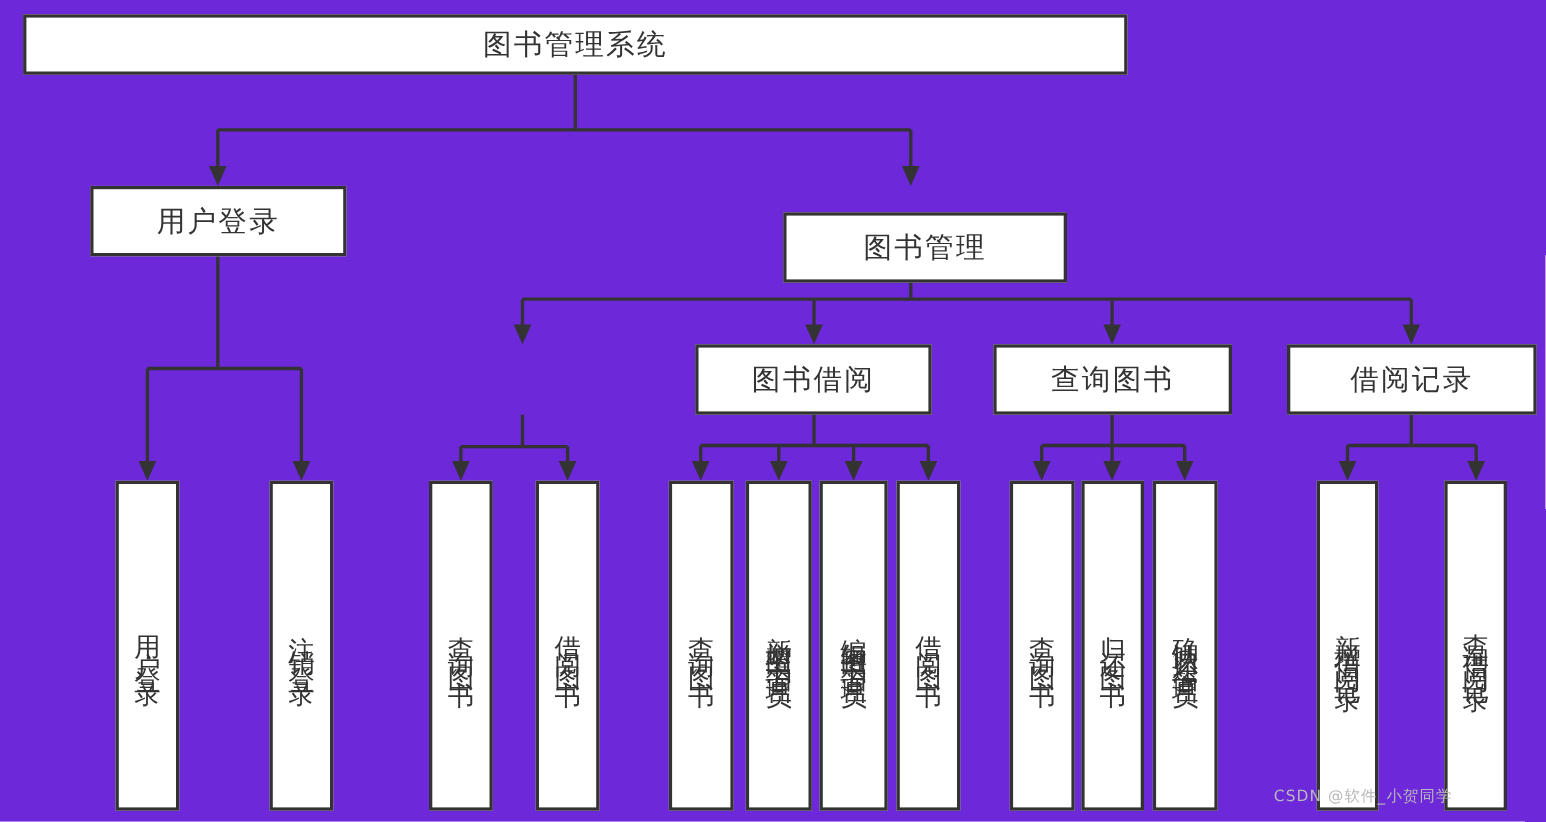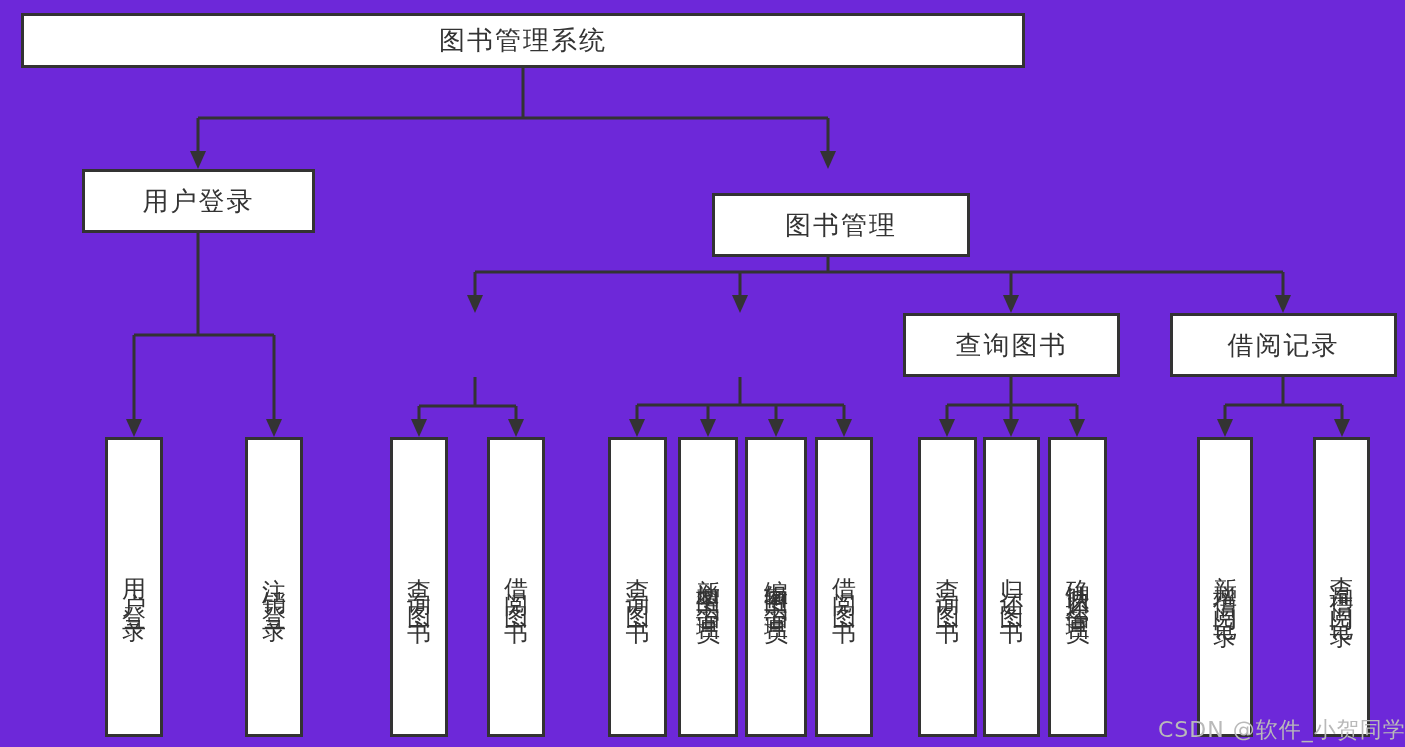--- a/index.html
+++ b/index.html
@@ -60,21 +60,21 @@
   .lf-c1 { left: 918px;  width: 59px; }
   .lf-c2 { left: 983px;  width: 57px; }
   .lf-c3 { left: 1048px; width: 59px; }
   .lf-r1 { left: 1197px; width: 56px; }
   .lf-r2 { left: 1313px; width: 57px; }
 
   .watermark {
     position: absolute;
     left: 1158px;
     top: 715px;
-    font-size: 22px;
+    font-size: 14px;
     color: #b9b9b9;
     white-space: nowrap;
     letter-spacing: 1px;
   }
   .cline { stroke: #333333; stroke-width: 3; fill: none; }
   .ahead { fill: #333333; stroke: none; }
 </style>
 </head>
 <body>
 
@@ -128,20 +128,21 @@
       <polygon class="ahead" points="1217,419 1233,419 1225,437"></polygon>
       <polygon class="ahead" points="1334,419 1350,419 1342,437"></polygon>
     </g>
   </svg>
 
   <div class="node hbox root">图书管理系统</div>
 
   <div class="node hbox user-login">用户登录</div>
   <div class="node hbox book-mgmt">图书管理</div>
 
+  <div class="node hbox grp-borrow">图书借阅</div>
   <div class="node hbox grp-current">查询图书</div>
   <div class="node hbox grp-records">借阅记录</div>
 
   <div class="node vbox v4 leaf lf-u1">用户登录</div>
   <div class="node vbox v4 leaf lf-u2">注销登录</div>
 
   <div class="node vbox v4 leaf lf-n1">查询图书</div>
   <div class="node vbox v4 leaf lf-n2">借阅图书</div>
 
   <div class="node vbox v4 leaf lf-b1">查询图书</div>

